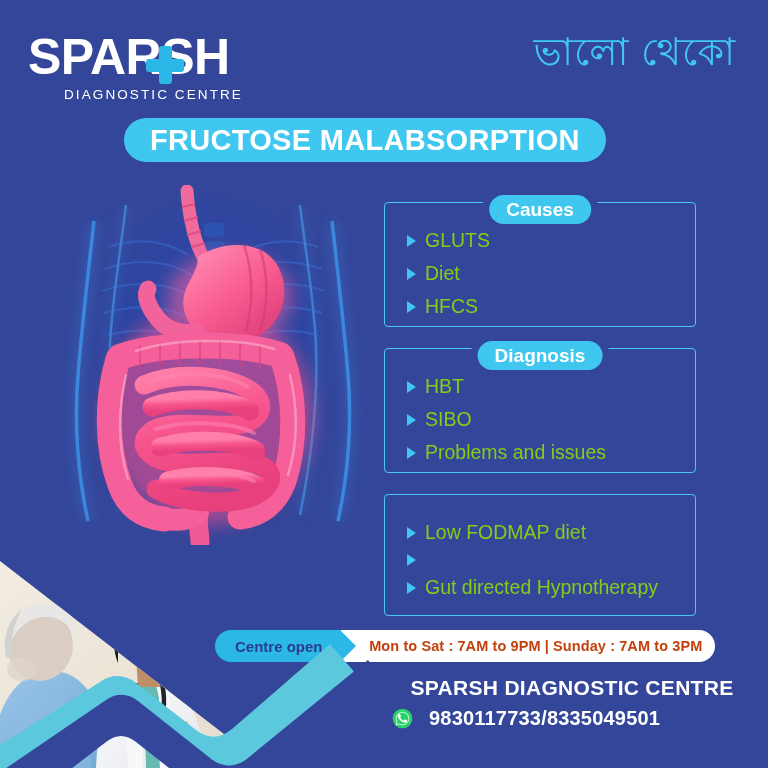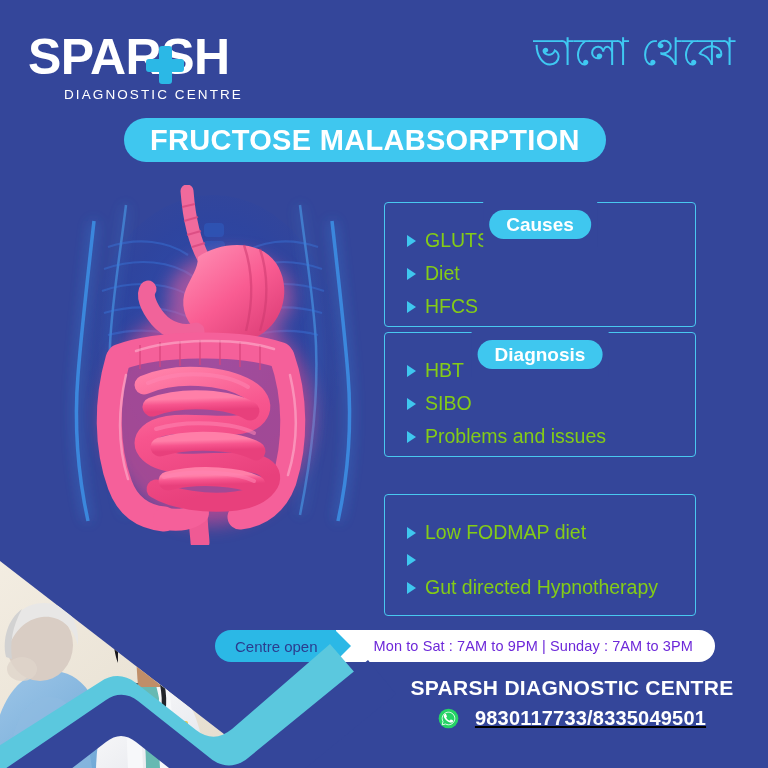--- a/index.html
+++ b/index.html
@@ -64,29 +64,28 @@
     position: absolute; left: 48px; top: 185px;
     width: 330px; height: 360px;
   }
 
   
   .section-box {
     position: absolute; left: 384px; width: 312px;
     border: 1.6px solid #49C8F0; border-radius: 4px;
   }
   #box-causes    { top: 202px; height: 125px; }
-  #box-diagnosis { top: 332px; height: 125px; }
+  #box-diagnosis { top: 348px; height: 125px; }
   #box-treatment { top: 494px; height: 122px; }
 
   .section-header {
     position: absolute; top: -16px; left: 50%;
     transform: translateX(-50%);
     background: #34469A;
     padding: 8px 6px;
-    margin-top: 15px;
   }
   .section-header .header-pill {
     display: inline-flex; align-items: center; justify-content: center;
     background: #3FC7EF; border-radius: 15px;
     height: 29px; padding: 0 17px;
     color: #ffffff; font-size: 19px; font-weight: 700;
     white-space: nowrap;
   }
   .section-list { padding: 26px 0 0 22px; }
   .list-item {
@@ -107,49 +106,49 @@
     width: 500px; height: 32px;
     display: flex; align-items: stretch;
     filter: drop-shadow(0 0 0 transparent);
   }
   #hours-left {
     position: relative; z-index: 2;
     background: #2BB8E6;
     border-radius: 16px 0 0 16px;
     display: flex; align-items: center;
     padding: 0 18px 0 20px;
-    color: #2B3C8E; font-size: 15px; font-weight: 400;
+    color: #2B3C8E; font-size: 15px; font-weight: 700;
   }
   #hours-left::after {
     content: ""; position: absolute; right: -15px; top: 0;
     width: 0; height: 0;
     border-top: 16px solid transparent;
     border-bottom: 16px solid transparent;
     border-left: 16px solid #2BB8E6;
   }
   #hours-right {
     flex: 1; background: #ffffff;
     border-radius: 0 16px 16px 0;
     display: flex; align-items: center; justify-content: center;
     padding-left: 16px;
-    color: #6d28d9; font-size: 14.5px; font-weight: 400;
+    color: #c2410c; font-size: 14.5px; font-weight: 700;
     letter-spacing: 0.1px;
   }
 
   
   #footer-block {
     position: absolute; left: 392px; top: 676px; width: 360px;
     text-align: center;
   }
   #footer-name {
     color: #ffffff; font-size: 21px; font-weight: 700; letter-spacing: 0.3px;
   }
   #footer-phone-row {
     margin-top: 7px;
-    display: flex; align-items: center; justify-content: center; gap: 16px; text-decoration: underline;
+    display: flex; align-items: center; justify-content: flex-start; gap: 16px;
   }
   #whatsapp-icon { flex: 0 0 auto; width: 21px; height: 21px; }
   #footer-phone { color: #ffffff; font-size: 20px; font-weight: 700; letter-spacing: 0.2px; }
 
   
   #photo-wrap {
     position: absolute; left: 0; bottom: 0;
     width: 268px; height: 215px;
     clip-path: polygon(0 8px, 100% 100%, 0 100%);
     overflow: hidden;

